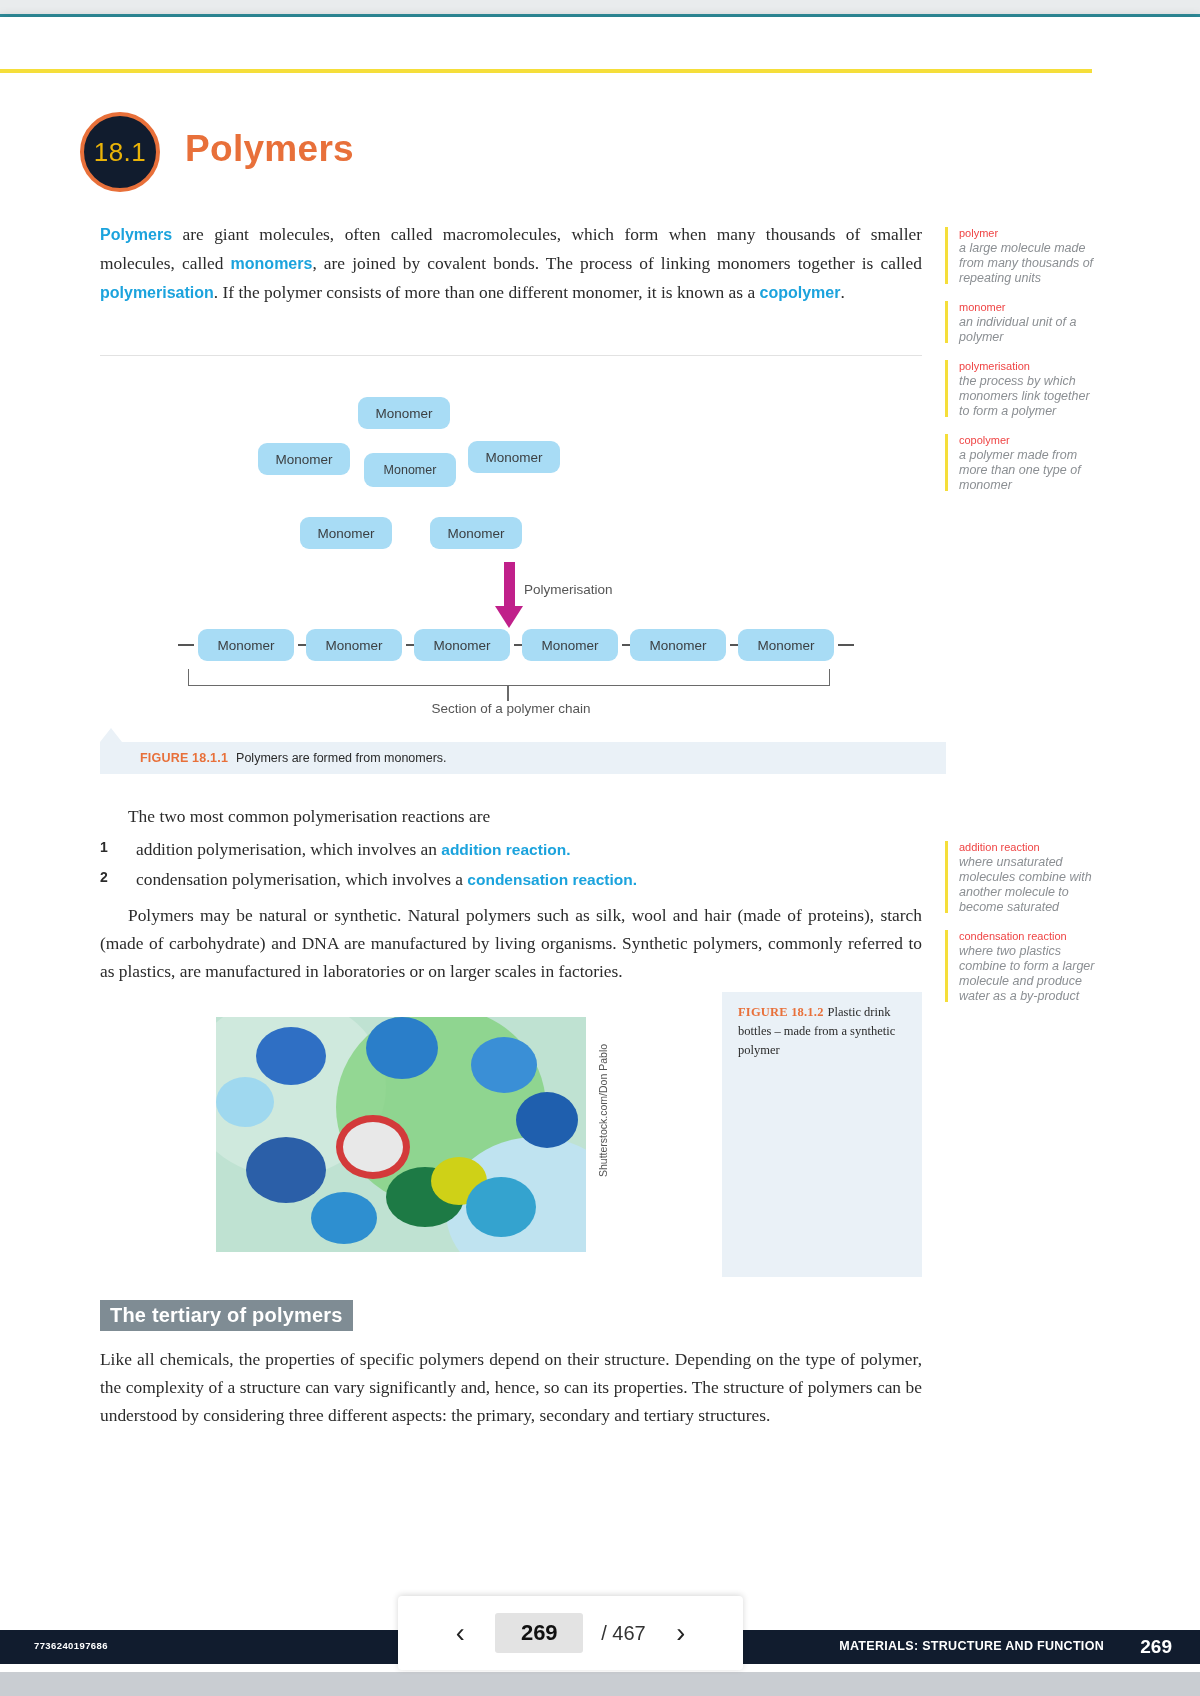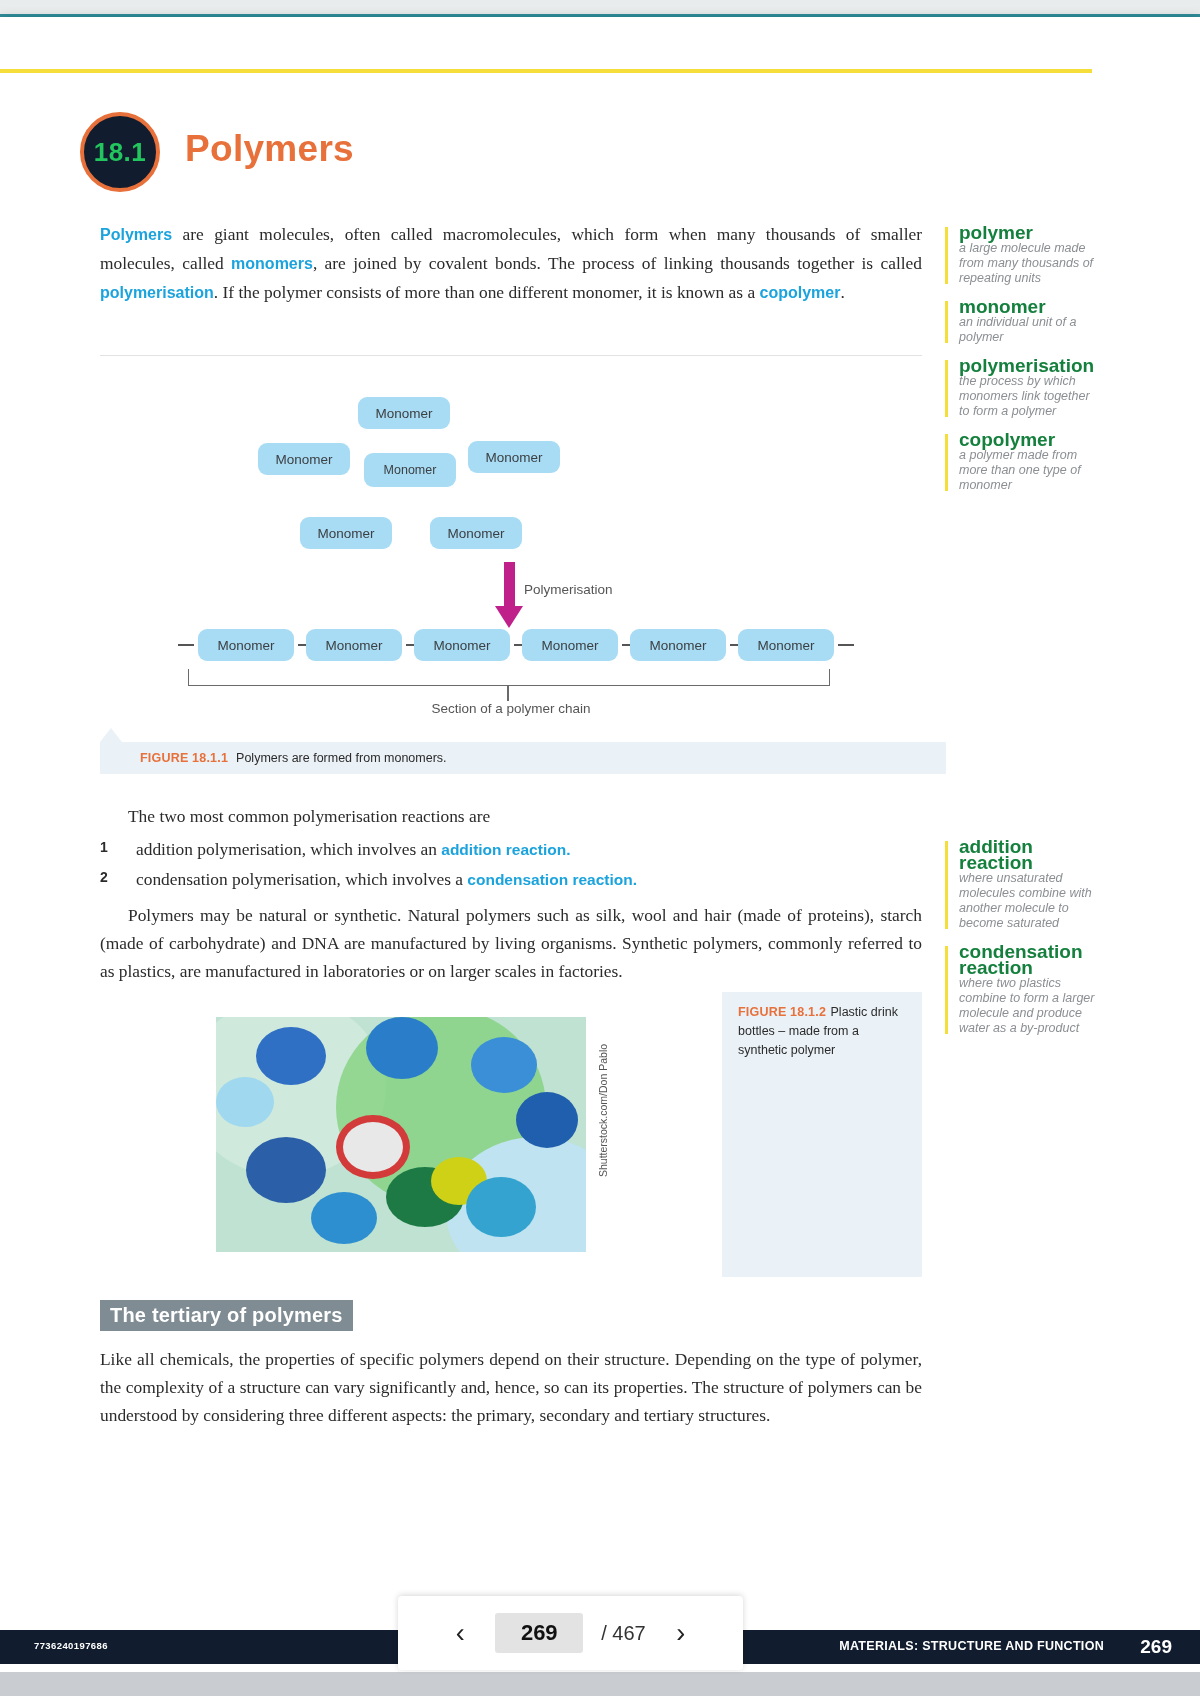--- a/index.html
+++ b/index.html
@@ -17,21 +17,21 @@
   }
   #yellow-rule{position:absolute;left:0;top:52px;width:1092px;height:4px;background:#f5de3a;}
 
   
   #section-header{position:absolute;left:80px;top:95px;height:82px;}
   #section-badge{
     position:absolute;left:0;top:0;width:80px;height:80px;border-radius:50%;
     background:#111c2e;border:4px solid #e8703a;box-sizing:border-box;
     display:flex;align-items:center;justify-content:center;
   }
-  #section-badge span{color:#22c55e;font-size:26px;font-weight:700;letter-spacing:.5px;}
+  #section-badge span{color:#eab308;font-size:26px;font-weight:400;letter-spacing:.5px;}
   #section-title{
     position:absolute;left:105px;top:16px;color:#e8703a;font-size:37px;font-weight:700;
     letter-spacing:.3px;
   }
 
   
   .col{position:absolute;left:100px;width:822px;}
   .body-p{
     font-family:"Liberation Serif", serif;font-size:17.4px;line-height:28px;
     color:#2b2b2b;text-align:justify;margin:0;
@@ -85,21 +85,21 @@
   #lead-in{top:785px;}
   .num-item{position:absolute;left:100px;width:822px;font-family:"Liberation Serif",serif;font-size:17.4px;color:#2b2b2b;}
   .num-item .n{position:absolute;left:0;top:0;font-weight:700;font-family:"Liberation Sans",sans-serif;font-size:14px;}
   .num-item .t{display:block;margin-left:36px;}
   #list-1{top:822px;}
   #list-2{top:852px;}
   #natural-para{top:884px;}
 
   
   #fig2-panel{position:absolute;left:722px;top:975px;width:200px;height:285px;background:#eaf1f7;}
-  #fig2-caption{position:absolute;left:738px;top:985px;width:172px;line-height:17px;}
+  #fig2-caption{position:absolute;left:738px;top:985px;width:172px;line-height:17px;font-family:Liberation Serif, serif;}
   #photo{
     position:absolute;left:216px;top:1000px;width:370px;height:235px;overflow:hidden;
     background:#bfe2d2;
   }
   #photo .blob{position:absolute;border-radius:50%;}
   #photo-credit{
     position:absolute;left:597px;top:1000px;width:16px;height:160px;color:#555;font-size:10.5px;
     writing-mode:vertical-rl;transform:rotate(180deg);white-space:nowrap;
   }
 
@@ -110,21 +110,21 @@
   }
   #subheading span{color:#ffffff;font-size:20px;font-weight:700;letter-spacing:.2px;}
   #structure-para{top:1328px;}
 
   
   .gloss-block{position:absolute;left:945px;width:150px;}
   .gloss-item{position:relative;padding-left:14px;margin-bottom:13px;}
   .gloss-item:before{
     content:"";position:absolute;left:0;top:2px;bottom:2px;width:3px;background:#f5de3a;
   }
-  .gloss-term{color:#15803d;font-weight:700;font-size:19px;line-height:16px;}
+  .gloss-term{color:#ef4444;font-weight:400;font-size:11px;line-height:16px;}
   .gloss-def{color:#8b8f93;font-size:12.5px;line-height:15px;font-style:italic;}
 
   
   #page-footer{position:absolute;left:0;top:1613px;width:1200px;height:34px;background:#111c2e;}
   #footer-isbn{position:absolute;left:34px;top:10px;color:#ffffff;font-size:9.5px;font-weight:700;letter-spacing:.4px;}
   #footer-running{position:absolute;right:96px;top:9px;color:#ffffff;font-size:12.5px;font-weight:700;letter-spacing:.3px;}
   #footer-folio{position:absolute;right:28px;top:6px;color:#ffffff;font-size:19px;font-weight:700;}
 
   
   #page-nav{
@@ -157,21 +157,21 @@
   <div id="section-header">
     <div id="section-badge">
       <span>18.1</span>
     </div>
     <div id="section-title">Polymers</div>
   </div>
 
   <div class="col body-p" id="intro-para">
     <span class="kw">Polymers</span>
     <span>are giant molecules, often called macromolecules, which form when many thousands of smaller molecules, called</span>
-    <span class="kw">monomers</span><span>, are joined by covalent bonds. The process of linking thousands together is called</span>
+    <span class="kw">monomers</span><span>, are joined by covalent bonds. The process of linking monomers together is called</span>
     <span class="kw">polymerisation</span><span>. If the polymer consists of more than one different monomer, it is known as a</span>
     <span class="kw">copolymer</span><span>.</span>
   </div>
   <div id="hr-under-intro"></div>
 
   <div id="figure1-diagram">
     <div class="mono-box" style="left:258px;top:20px;width:92px;height:32px;">Monomer</div>
     <div class="mono-box" style="left:158px;top:66px;width:92px;height:32px;">Monomer</div>
     <div class="mono-box" style="left:264px;top:76px;width:92px;height:34px;font-size:12.5px;">Monomer</div>
     <div class="mono-box" style="left:368px;top:64px;width:92px;height:32px;">Monomer</div>

